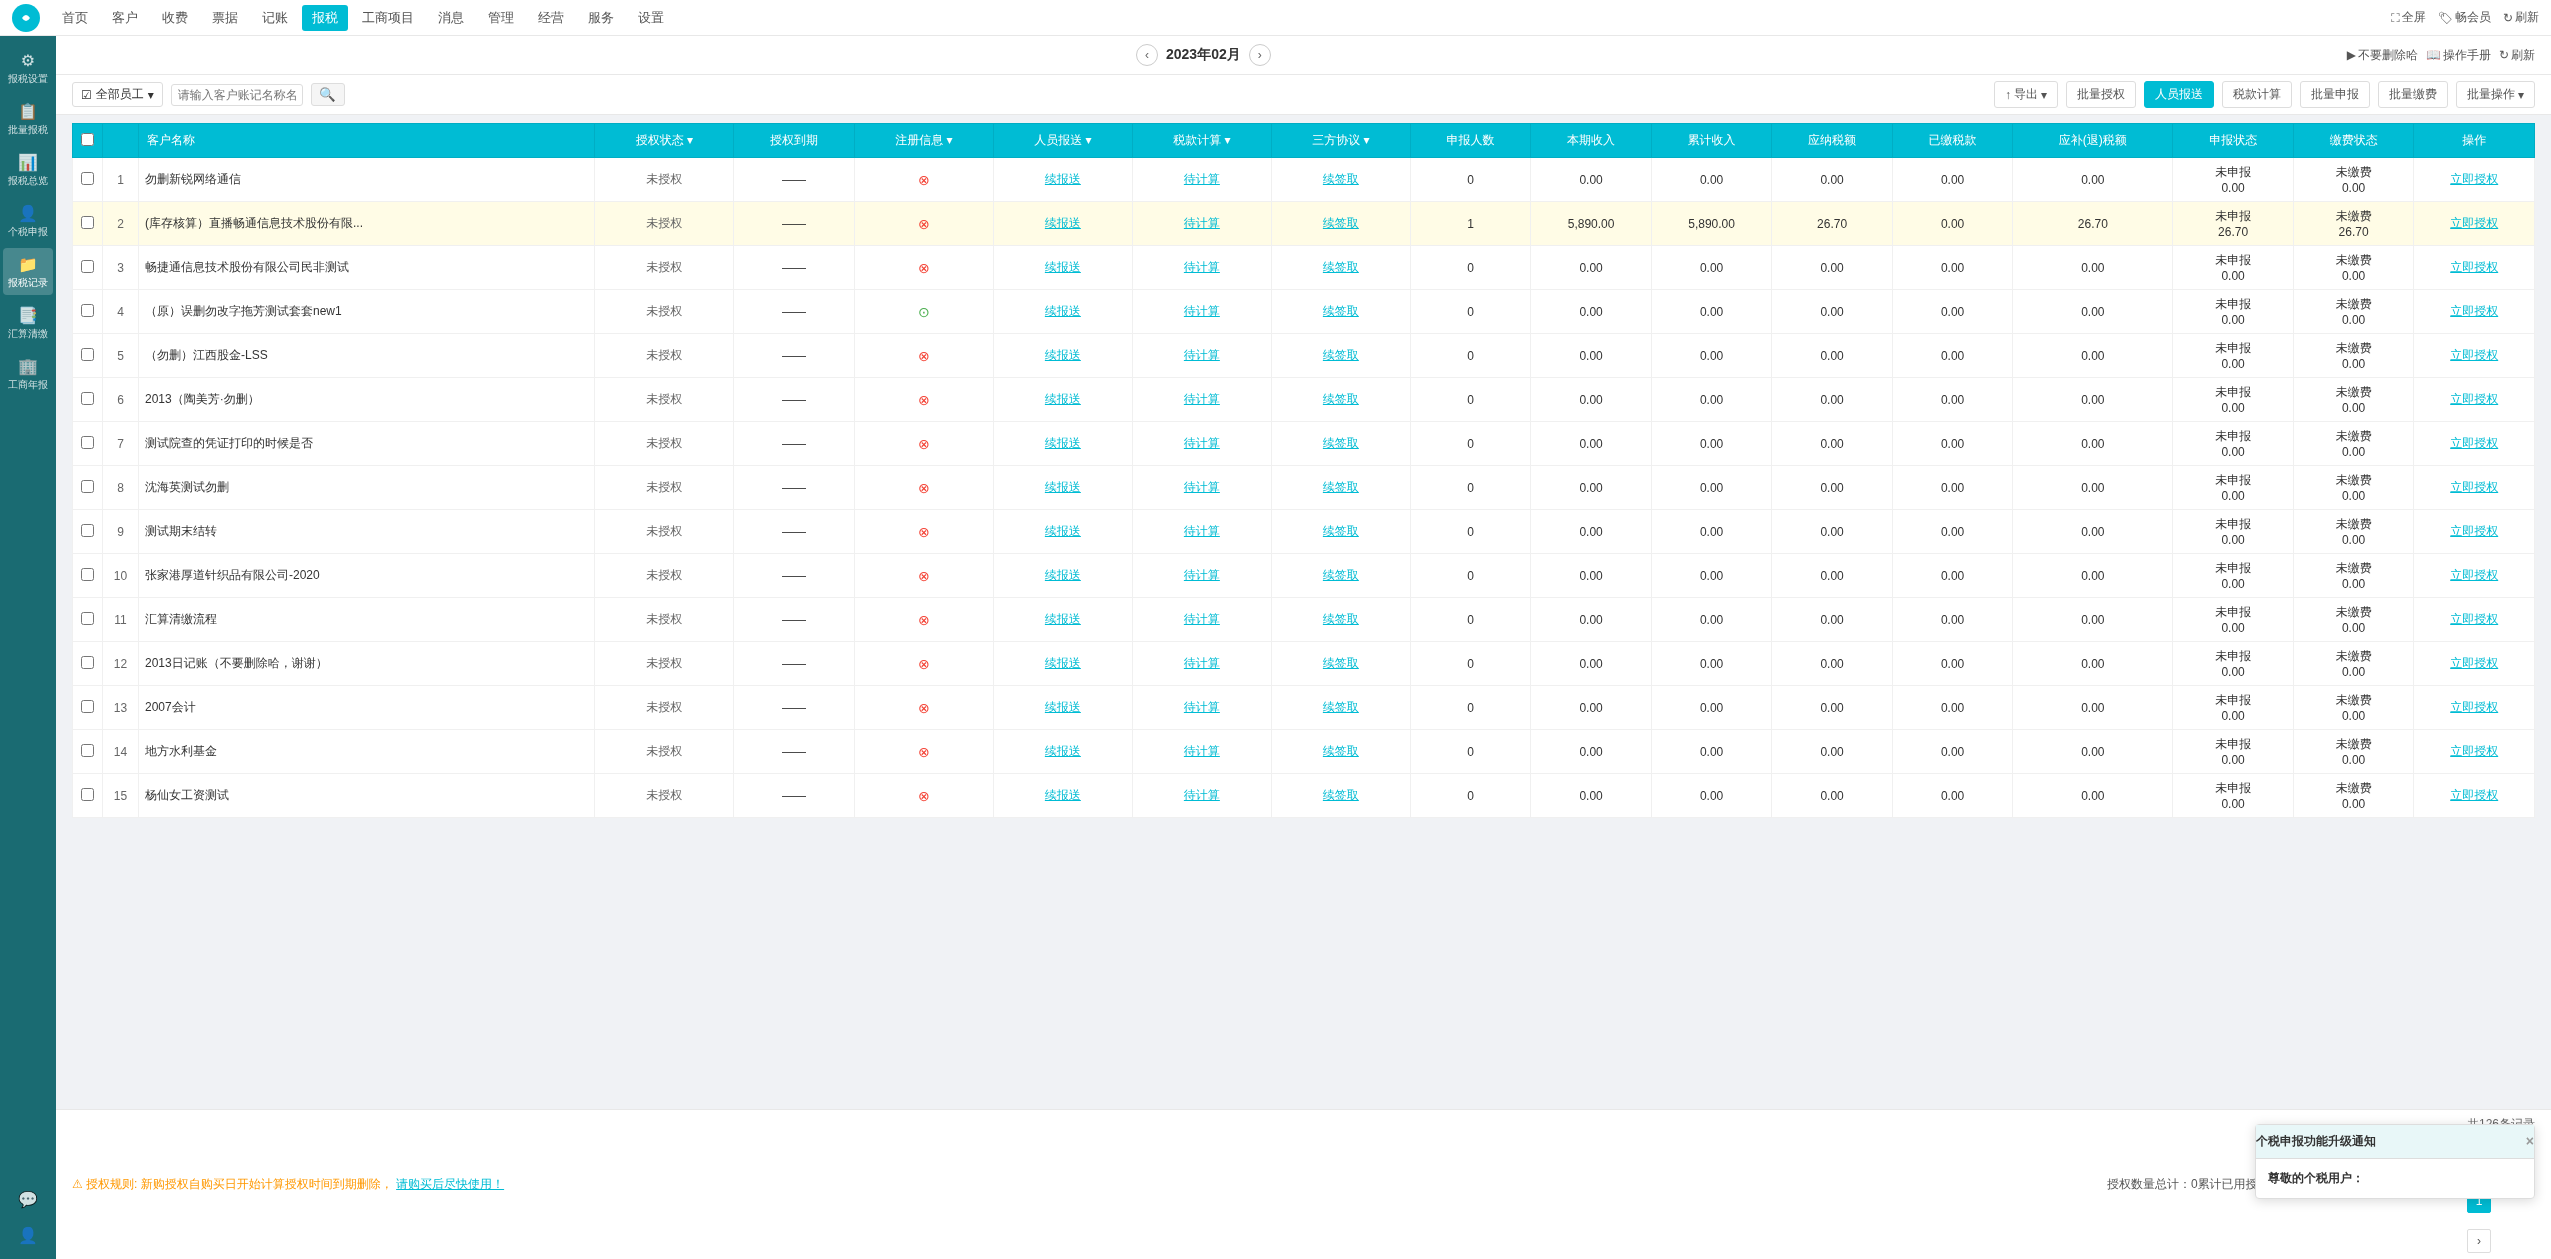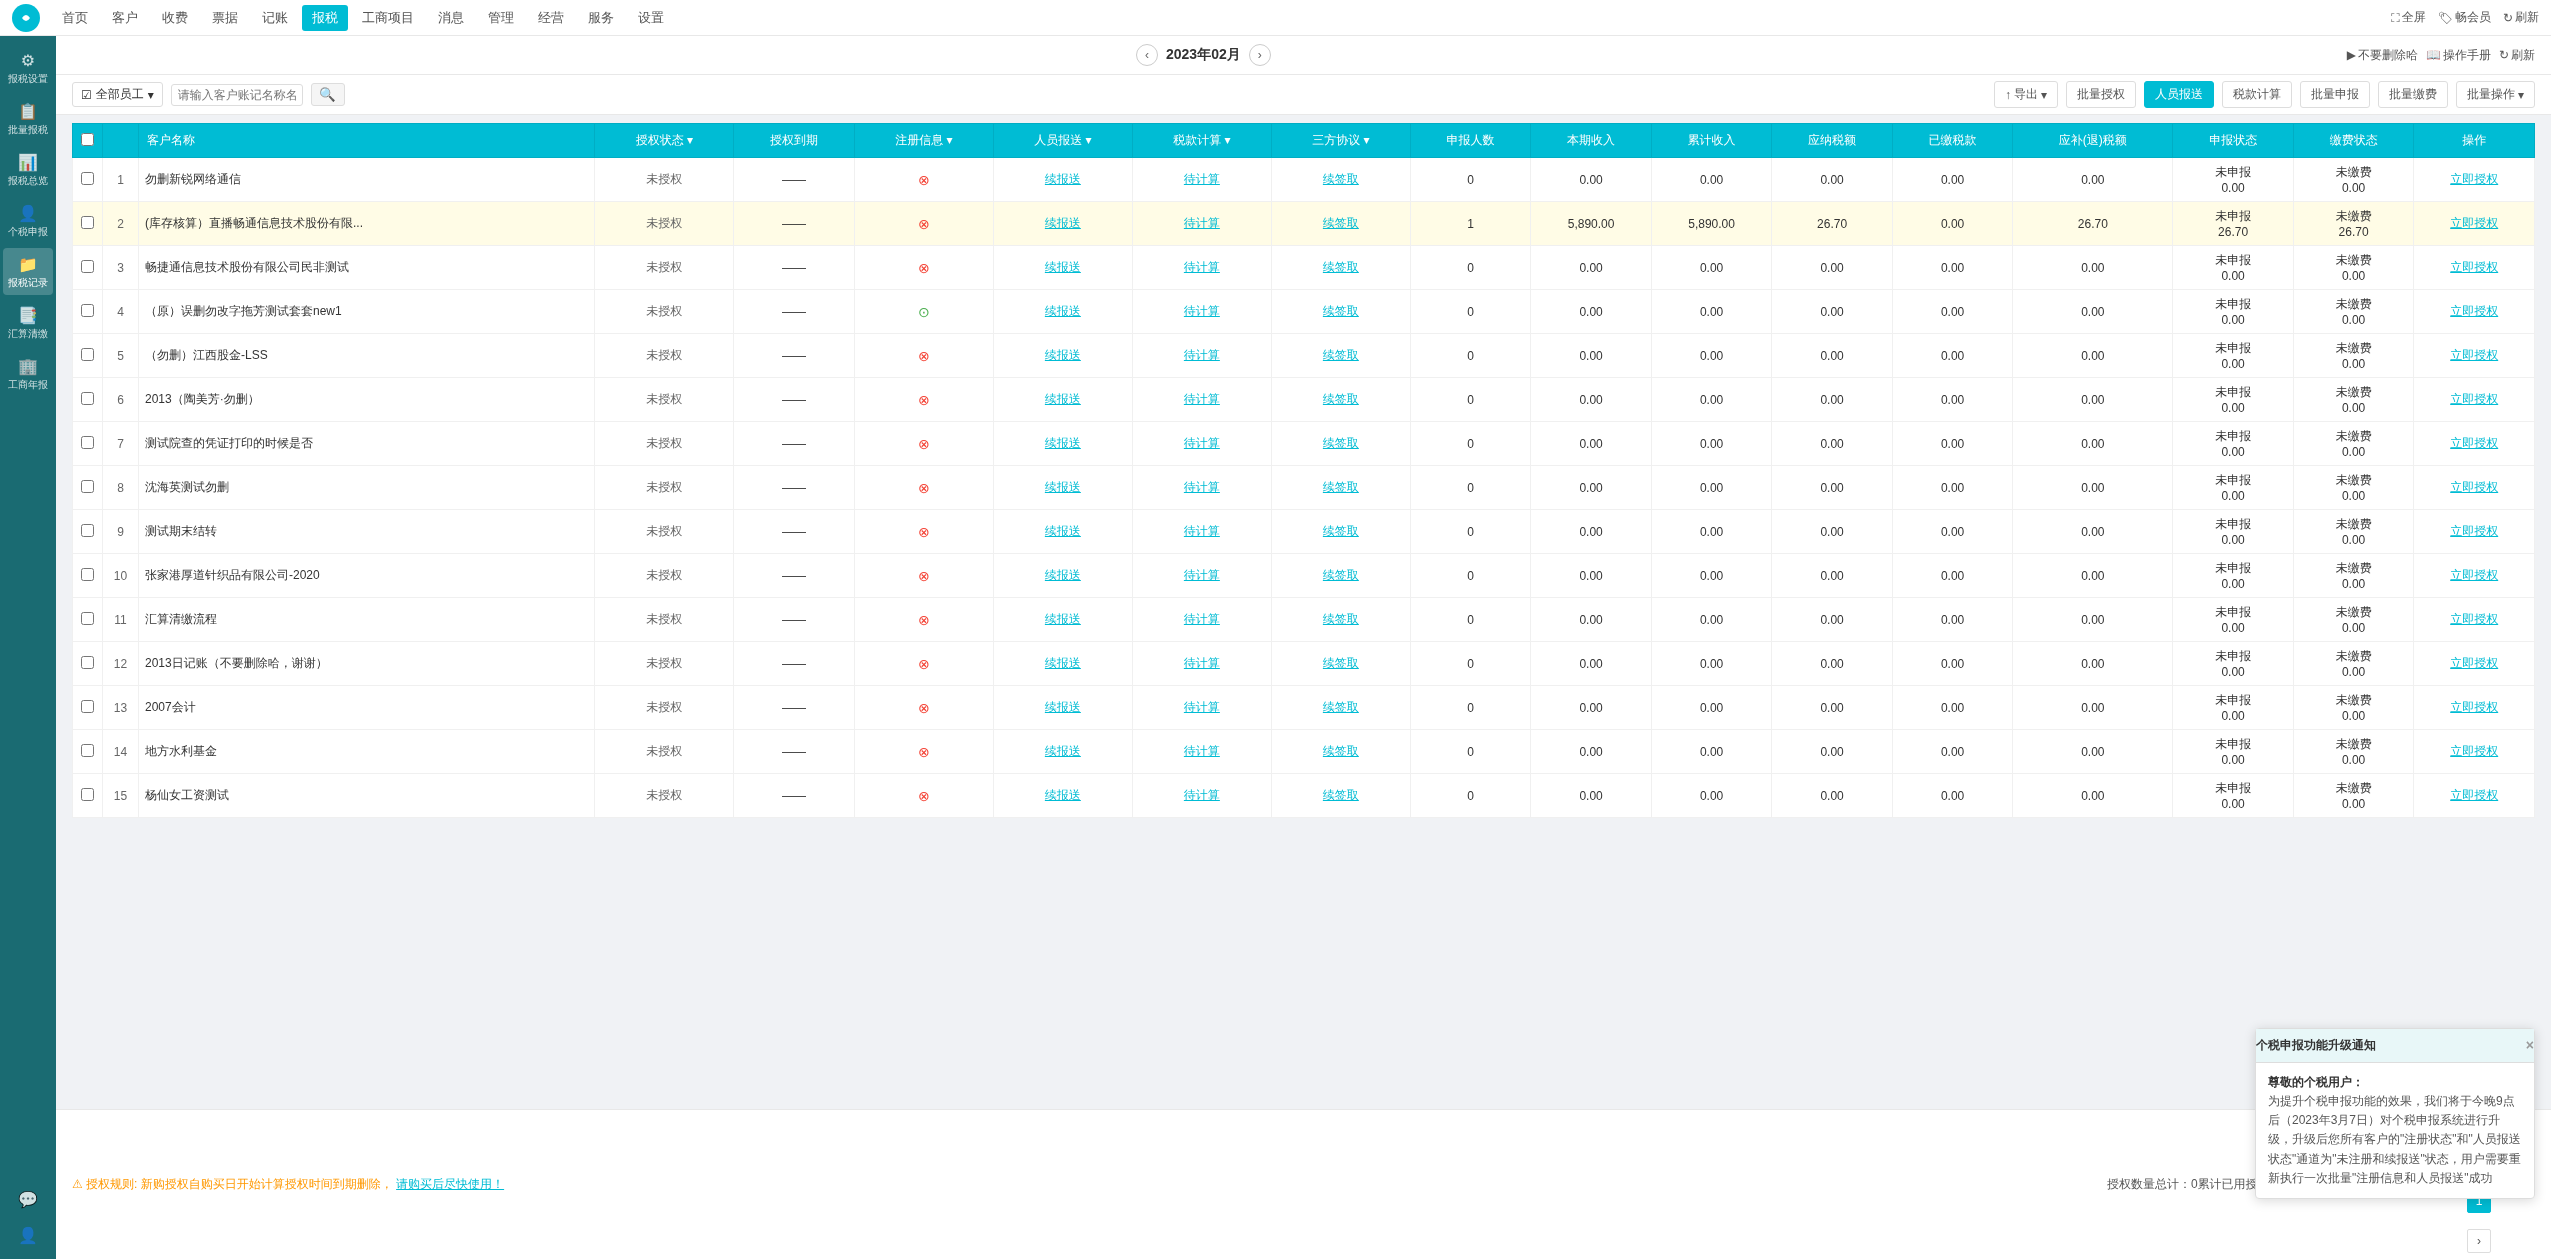--- a/index.html
+++ b/index.html
@@ -951,15 +951,14 @@
   </div>
 </div>
 
 <div class="notification-popup">
   <div class="notification-header">
     <span>个税申报功能升级通知</span>
     <span class="close-btn">×</span>
   </div>
   <div class="notification-body">
     <p><b>尊敬的个税用户：</b></p>
-    <p>为提升个税申报功能的效果，我们将于今晚9点后（2023年3月7日）对个税申报系统进行升级，升级后您所有客户的"注册状态"和"人员报送状态"通道为"未注册和续报送"状态，用户需要重新执行一次批量"注册信息和人员报送"成功</p>
   </div>
 </div>
 
 </body></html>

